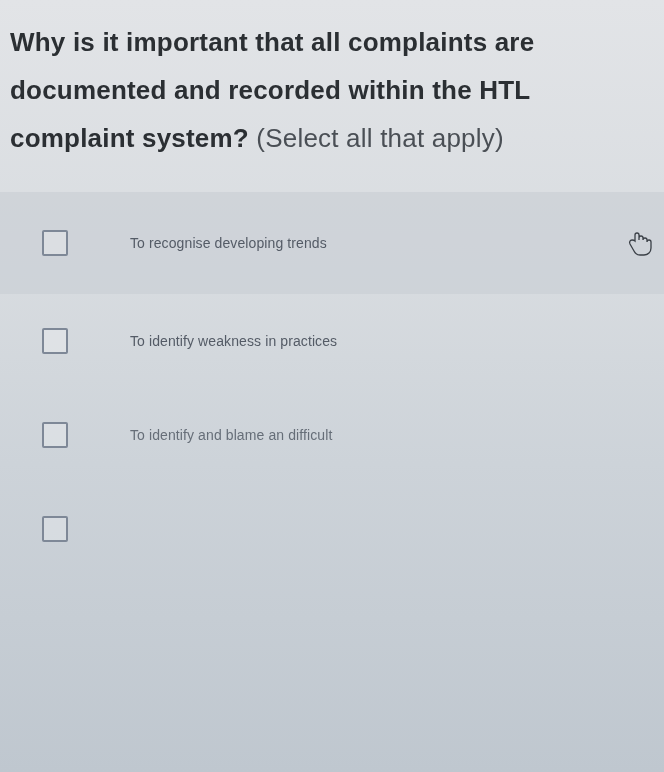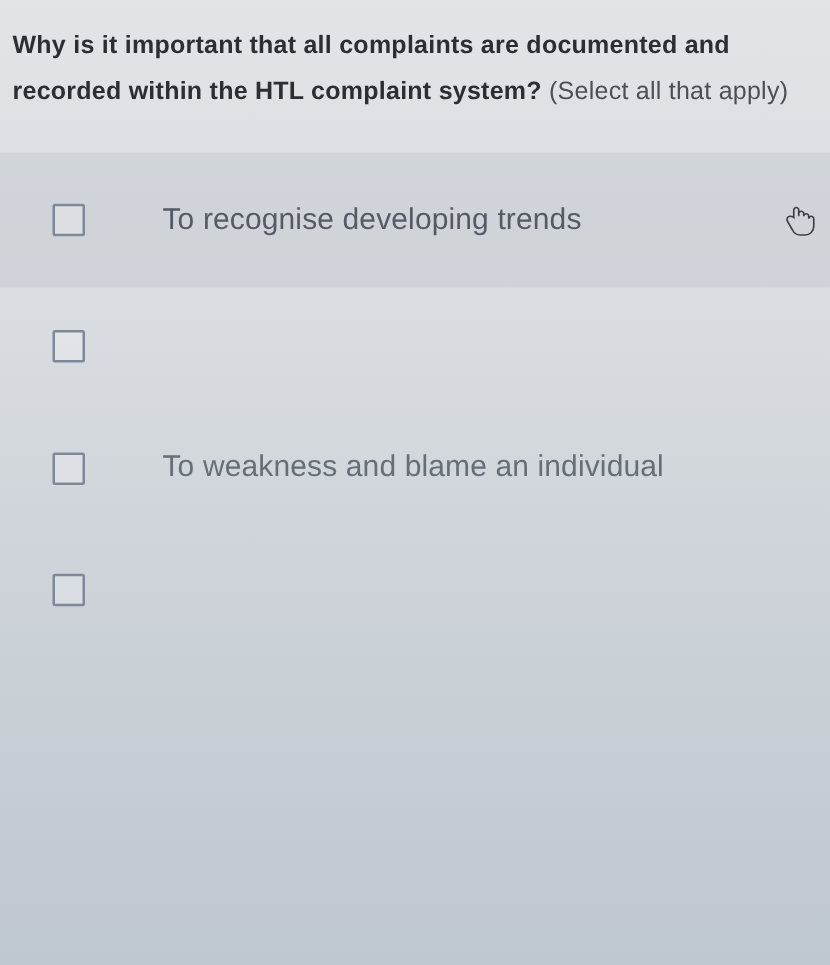--- a/index.html
+++ b/index.html
@@ -11,21 +11,21 @@
       width: 664px;
       height: 772px;
       font-family: Arial, Helvetica, sans-serif;
       background: linear-gradient(180deg, #e2e4e7 0%, #d8dce0 35%, #cdd3d9 60%, #bfc7cf 100%);
       overflow: hidden;
     }
     .question-area {
       padding: 18px 8px 30px 10px;
     }
     .question-text {
-      font-size: 20px;
+      font-size: 26px;
       font-weight: 700;
       color: #2b2f33;
       line-height: 1.85;
       letter-spacing: 0.2px;
     }
     .instruction {
       font-weight: 400;
       color: #4a4f55;
     }
     .options-area {
@@ -45,21 +45,21 @@
     .checkbox {
       width: 26px;
       height: 26px;
       border: 2px solid #7e8897;
       background: rgba(255,255,255,0.25);
       flex-shrink: 0;
       margin-right: 62px;
       border-radius: 2px;
     }
     .option-label {
-      font-size: 24px;
+      font-size: 14px;
       color: #545b66;
       font-weight: 400;
       line-height: 1.35;
       flex: 1;
       letter-spacing: 0.1px;
     }
     .option-row:nth-child(3) .option-label,
     .option-row:nth-child(4) .option-label {
       color: #666e78;
     }
@@ -87,24 +87,25 @@
   <div class="option-row hovered">
     <div class="checkbox"></div>
     <div class="option-label">To recognise developing trends</div>
     <svg class="cursor-icon" viewBox="0 0 24 26">
       <path d="M7 10 L7 5 C7 4 8 3 9 3 C10 3 11 4 11 5 L11 10 L11 8 C11 7 12 6 13 6 C14 6 15 7 15 8 L15 10 C15 9 16 8 17 8 C18 8 19 9 19 10 L19 12 C19 11 20 10 21 10 C22 10 23 11 23 12 L23 18 C23 22 20 25 16 25 L12 25 C9 25 7 23 6 21 L2 14 C1 12 2 10 4 10 C5 10 6 10 7 11 Z" fill="none" stroke="#3a3f46" stroke-width="1.3"></path>
     </svg>
   </div>
 
   <div class="option-row">
     <div class="checkbox"></div>
+    <div class="option-label">To identify weakness in practices</div>
   </div>
 
   <div class="option-row">
     <div class="checkbox"></div>
-    <div class="option-label">To weakness and blame an individual</div>
+    <div class="option-label">To identify and blame an difficult</div>
   </div>
 
   <div class="option-row">
     <div class="checkbox"></div>
   </div>
 
 </div>
 
 </body></html>

